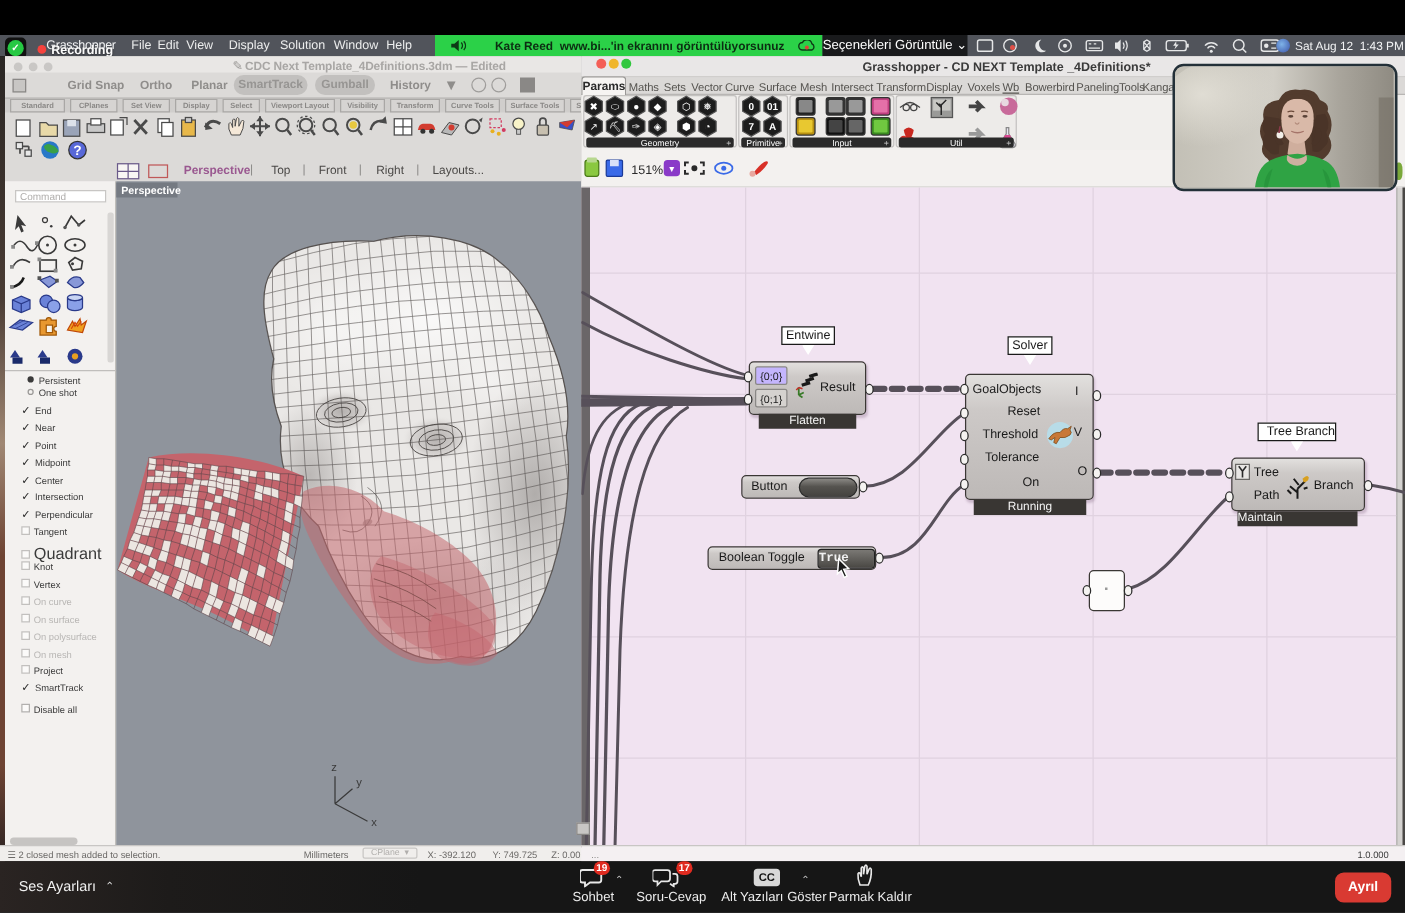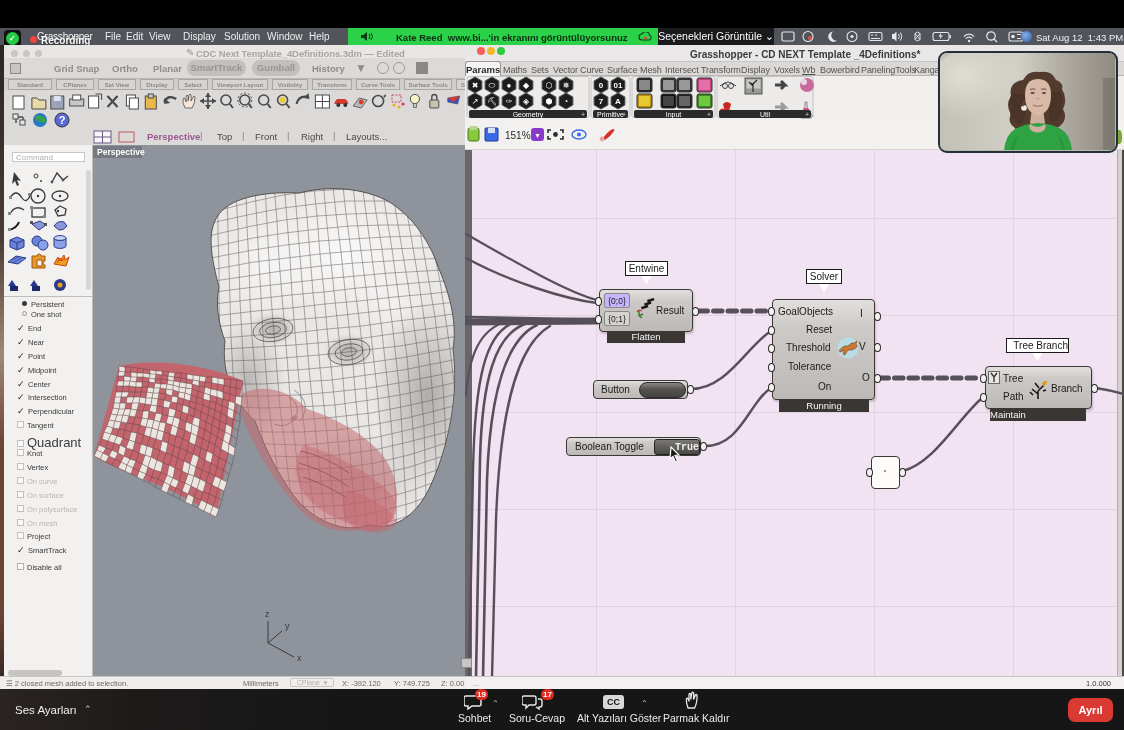--- a/index.html
+++ b/index.html
@@ -766,21 +766,21 @@
     <div class="abs" style="left:767.5px;top:382.5px;width:7px;height:9px;background:#f5f3f1;border:1.5px solid #2a2a2a;border-radius:50%;"></div>
     <div class="abs" style="left:873.5px;top:311.5px;width:7px;height:9px;background:#f5f3f1;border:1.5px solid #2a2a2a;border-radius:50%;"></div>
     <div class="abs" style="left:873.5px;top:342.5px;width:7px;height:9px;background:#f5f3f1;border:1.5px solid #2a2a2a;border-radius:50%;"></div>
     <div class="abs" style="left:873.5px;top:373.5px;width:7px;height:9px;background:#f5f3f1;border:1.5px solid #2a2a2a;border-radius:50%;"></div>
 <div class="abs" style="left:593px;top:380px;width:95px;height:19px;background:linear-gradient(#e2e0de 0%,#cdc9c7 28%,#bdb9b7 100%);border:1.5px solid #3a3734;border-radius:4px;"></div>
 <div class="abs" style="left:601px;top:384px;font-size:10px;color:#1a1a1a;">Button</div>
 <div class="abs" style="left:639px;top:381.5px;width:47px;height:16px;background:linear-gradient(#8a8884,#55534f 45%,#454340);border:1.5px solid #2a2a2a;border-radius:8px;"></div>
 <div class="abs" style="left:686.5px;top:384.5px;width:7px;height:9px;background:#f5f3f1;border:1.5px solid #2a2a2a;border-radius:50%;"></div>
 <div class="abs" style="left:566px;top:437px;width:135px;height:19px;background:linear-gradient(#e2e0de 0%,#cdc9c7 28%,#bdb9b7 100%);border:1.5px solid #3a3734;border-radius:4px;"></div>
 <div class="abs" style="left:575px;top:441px;font-size:10px;color:#1a1a1a;">Boolean Toggle</div>
-<div class="abs" style="left:654px;top:438.5px;width:46px;height:16px;background:linear-gradient(#7a7874,#4a4844);border:1.5px solid #222;border-radius:3px;color:#f0f0f0;font-family:'Liberation Mono',monospace;font-size:10px;font-weight:bold;text-align:right;line-height:15px;">True</div>
+<div class="abs" style="left:654px;top:438.5px;width:46px;height:16px;background:linear-gradient(#7a7874,#4a4844);border:1.5px solid #222;border-radius:3px;color:#f0f0f0;font-family:'Liberation Mono',monospace;font-size:10px;font-weight:bold;text-align:left;line-height:15px;">True</div>
 <div class="abs" style="left:699.5px;top:441.5px;width:7px;height:9px;background:#f5f3f1;border:1.5px solid #2a2a2a;border-radius:50%;"></div>
     <svg class="abs" style="left:668px;top:446px;z-index:9;" width="14" height="18" viewBox="0 0 14 18">
       <path d="M3,1 L11,9 L7,9.5 L9.5,15 L7.5,16 L5,10.5 L2,13 Z" fill="#1a1a1a" stroke="#fff" stroke-width="1.2"></path>
     </svg>
 <div class="abs" style="left:985px;top:366px;width:107px;height:43px;background:linear-gradient(#e2e0de 0%,#cdc9c7 28%,#bdb9b7 100%);border:1.5px solid #3a3734;border-radius:4px;box-shadow:1px 2px 2px rgba(90,60,90,.25);"></div>
 <div class="abs" style="left:988px;top:371px;width:12px;height:13px;background:#e8e6e4;border:1px solid #6a6866;"></div>
 <svg class="abs" style="left:988px;top:371px;" width="12" height="13" viewBox="0 0 12 13">
       <path d="M3,2 L6,6 L9,2 M6,6 V11" stroke="#2a2a2a" stroke-width="1.3" fill="none"></path>
     </svg>
 <div class="abs" style="left:1003px;top:373px;font-size:10px;color:#1a1a1a;">Tree</div>

